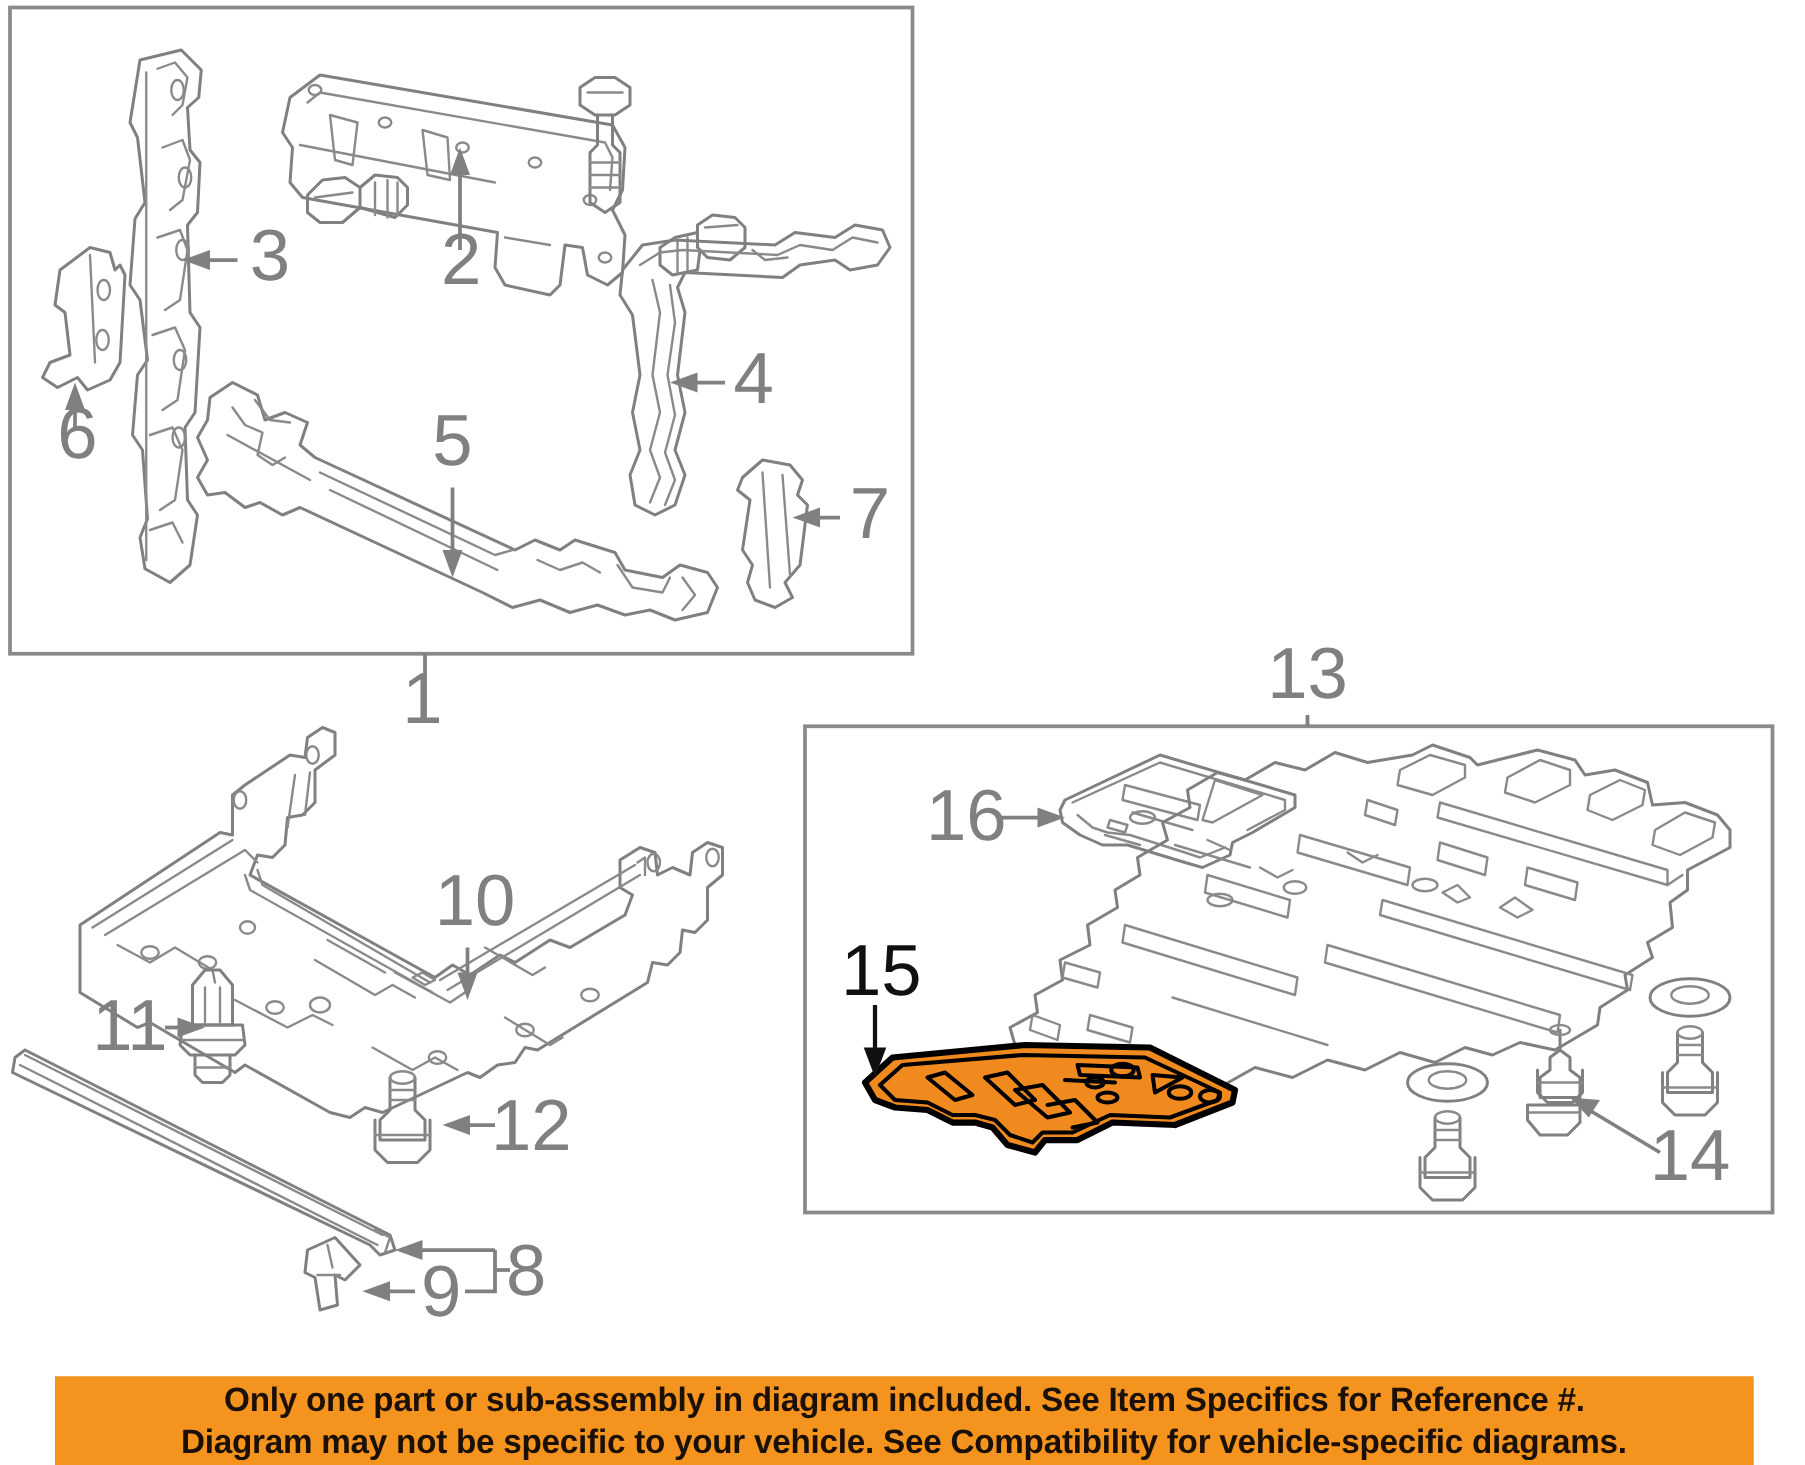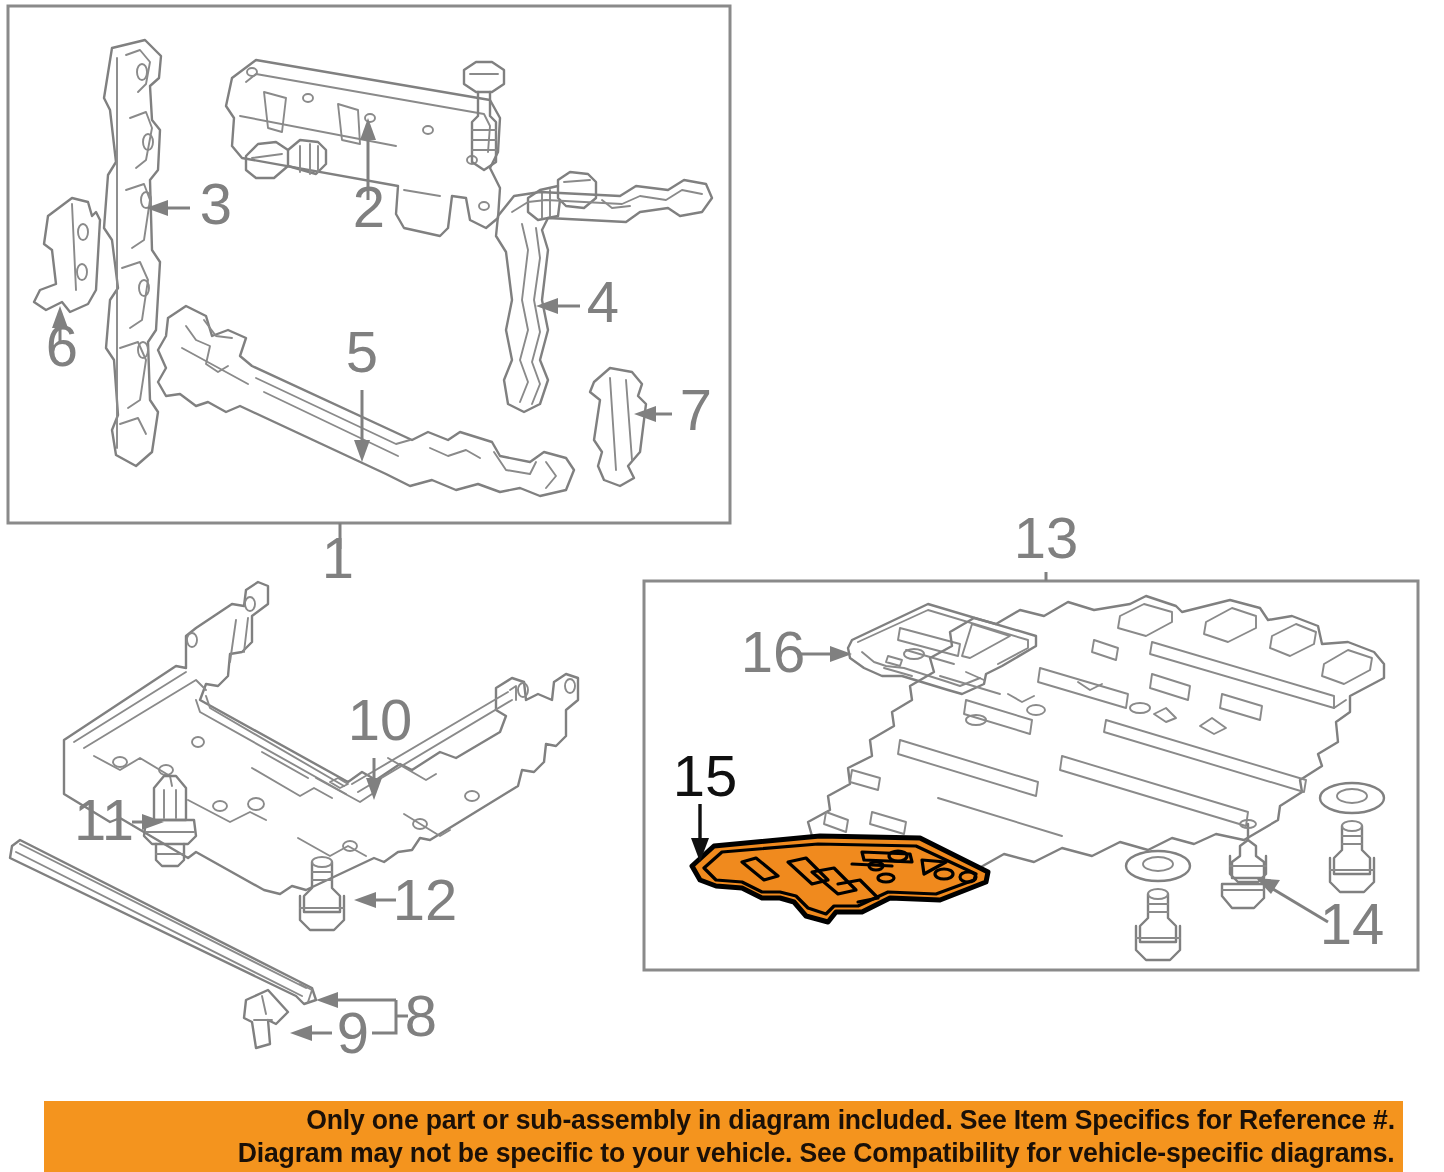--- a/index.html
+++ b/index.html
@@ -26,21 +26,21 @@
   }
   .banner {
     position: absolute;
     left: 44px;
     top: 1101px;
     width: 1359px;
     height: 71px;
     background: #F4941E;
     display: flex;
     flex-direction: column;
-    align-items: flex-end;
+    align-items: center;
     justify-content: center;
     box-sizing: border-box;
     overflow: hidden;
   }
   .banner-line {
     color: #1a1008;
     font-family: "Liberation Sans", sans-serif;
     font-weight: bold;
     font-size: 27px;
     line-height: 33px;

